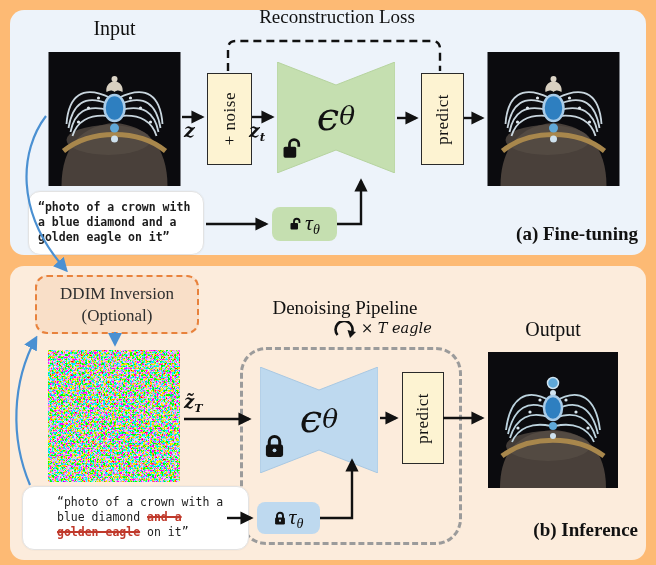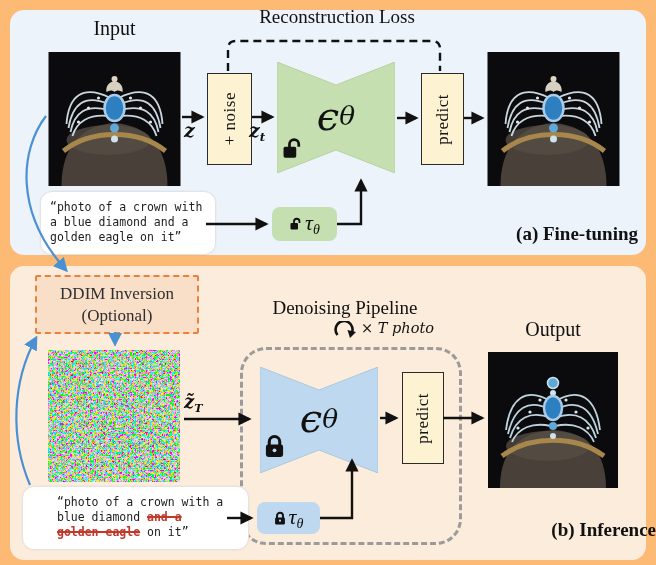--- a/index.html
+++ b/index.html
@@ -23,21 +23,21 @@
   .taubox{border-radius:8px;display:flex;align-items:center;justify-content:center;gap:3px;}
   .tau-a-fill{background:#c5dfb0;}
   .tau-b-fill{background:#bed9ef;}
   .tau-sym{font-family:Liberation Serif, serif;font-style:italic;font-size:22px;}
   .tau-sym .sub{font-size:.64em;vertical-align:-0.3em;}
   .bubble{background:#fff;border:1px solid #e3e3e3;border-radius:12px;
           font-family:"DejaVu Sans Mono",monospace;font-size:11.5px;line-height:1.32;
           color:#1c1c1c;padding:8px 9px;box-shadow:0 0 0 1px rgba(0,0,0,0.02);}
   .strike{color:#c0392b;text-decoration:line-through;text-decoration-thickness:2px;
           text-decoration-color:#c0392b;font-weight:bold;}
-  .ddim{background:#f9dfc8;border:2.5px dashed #e8823c;border-radius:2px;
+  .ddim{background:#f9dfc8;border:2.5px dashed #e8823c;border-radius:12px;
         display:flex;flex-direction:column;align-items:center;justify-content:center;
         font-size:17px;line-height:1.25;color:#2f2f2f;}
   .pipeline{border:3px dashed #9b9b9b;border-radius:26px;background:transparent;}
   .tsteps{font-family:"DejaVu Serif",serif;font-style:italic;font-size:14.5px;}
   .imgframe{display:block;}
 </style>
 </head>
 <body>
 
 <div class="canvas">
@@ -152,21 +152,21 @@
   <div class="abs ybox" style="left:421px;top:73px;width:41px;height:90px;">
     <span class="vtext">predict</span>
   </div>
 
   <svg class="abs imgframe" style="left:487px;top:52px;" width="133" height="134">
       <use href="#crownA" width="133" height="134"></use>
     </svg>
 
   <div class="abs caption" style="left:462px;top:223px;width:176px;">(a) Fine-tuning</div>
 
-  <div class="abs bubble" style="left:40px;top:191px;width:156px;">
+  <div class="abs bubble" style="left:28px;top:191px;width:156px;font-weight:bold;">
     <div>“photo of a crown with</div>
     <div>a blue diamond and a</div>
     <div>golden eagle on it”</div>
   </div>
 
   <div class="abs taubox tau-a-fill" style="left:272px;top:207px;width:65px;height:34px;">
     <svg width="13" height="16" viewBox="0 0 26 26">
       <path d="M10 12 V8 a5.5 5.5 0 0 1 11 0 v3" stroke="#111" stroke-width="3.6" fill="none"></path>
       <rect x="3" y="11" width="15" height="13" rx="2" fill="#111"></rect>
     </svg>
@@ -185,21 +185,21 @@
   <div class="abs math" style="left:184px;top:391px;font-size:18px;font-style:italic;">
     <span>z̃</span><span class="sub">T</span>
   </div>
 
   <div class="abs lbl-sm" style="left:245px;top:297px;width:200px;">Denoising Pipeline</div>
 
   <svg class="abs" style="left:334px;top:321px;" width="24" height="17" viewBox="0 0 24 17">
     <path d="M3.5 14 A 8.5 8.5 0 1 1 18 11.5" fill="none" stroke="#111" stroke-width="2.6"></path>
     <path d="M13.5 9 L22 11 L16 17 Z" fill="#111"></path>
   </svg>
-  <div class="abs tsteps" style="left:361px;top:320px;">× T photo</div>
+  <div class="abs tsteps" style="left:361px;top:320px;">× T eagle</div>
 
   <div class="abs pipeline" style="left:240px;top:347px;width:216px;height:192px;"></div>
 
   <svg class="abs unet-shape" style="left:260px;top:367px;" width="118" height="106">
     <polygon points="0,0 59,23 118,0 118,106 59,83 0,106" fill="#bed9ef" stroke="#a9c8e2" stroke-width="1"></polygon>
   </svg>
   <div class="abs unet-label" style="left:260px;top:365px;width:118px;height:106px;">
     <span>ϵ</span>
       <span class="sub">θ</span>
   </div>
@@ -227,21 +227,21 @@
     </svg>
     <span class="tau-sym"><span>τ</span><span class="sub">θ</span></span>
   </div>
 
   <div class="abs bubble" style="left:22px;top:486px;width:182px;padding-left:34px;">
     <div>“photo of a crown with a</div>
     <div><span>blue diamond </span><span class="strike">and a</span></div>
     <div><span class="strike">golden eagle</span><span> on it”</span></div>
   </div>
 
-  <div class="abs caption" style="left:496px;top:519px;width:160px;">(b) Inference</div>
+  <div class="abs caption" style="left:478px;top:519px;width:160px;">(b) Inference</div>
 
   <svg class="abs" style="left:0;top:0;pointer-events:none;" width="656" height="565">
     <defs>
       <marker id="mb" viewBox="0 0 10 10" refX="8" refY="5" markerWidth="5.5" markerHeight="5.5" orient="auto-start-reverse">
         <path d="M0 0 L10 5 L0 10 z" fill="#111"></path>
       </marker>
       <marker id="mblue" viewBox="0 0 10 10" refX="8" refY="5" markerWidth="6.5" markerHeight="6.5" orient="auto-start-reverse">
         <path d="M0 0 L10 5 L0 10 z" fill="#4a90d2"></path>
       </marker>
     </defs>

